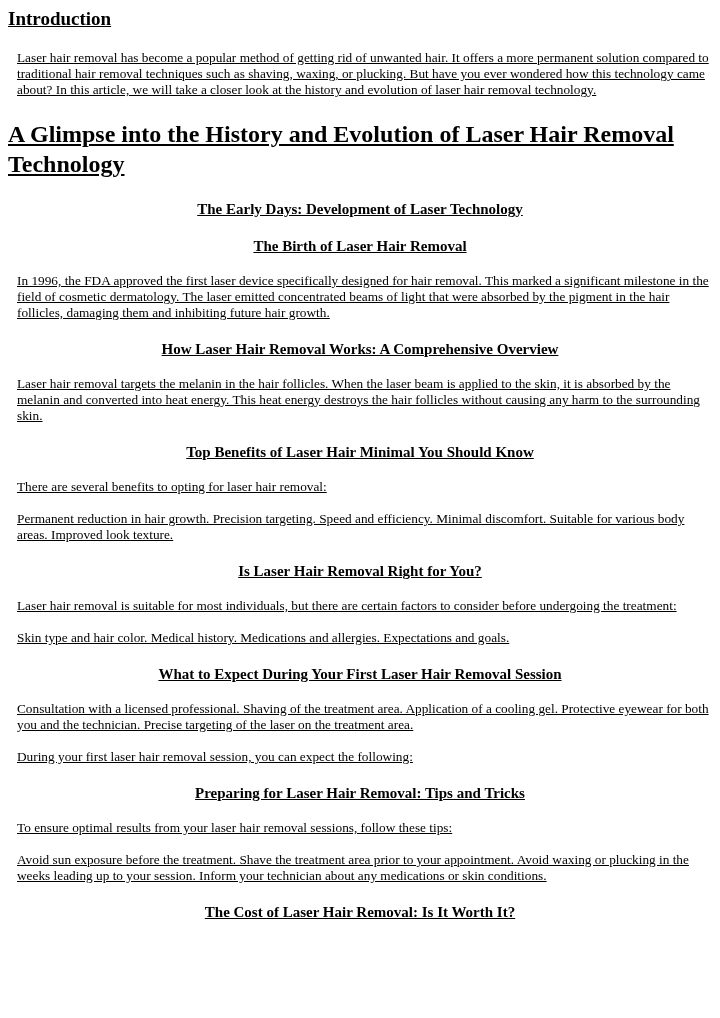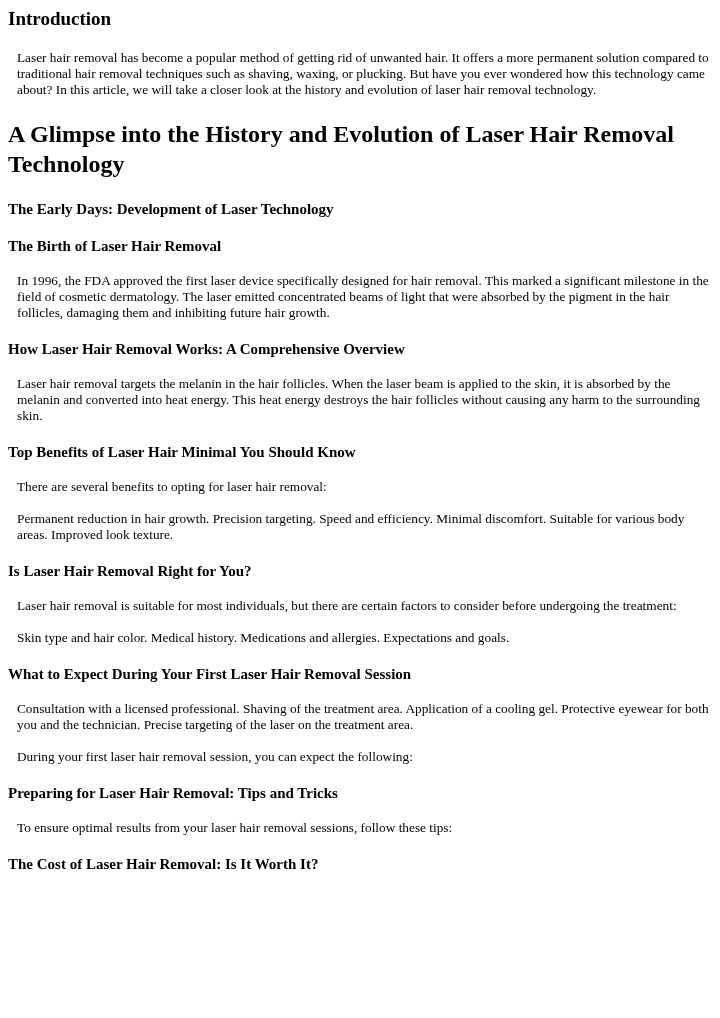--- a/index.html
+++ b/index.html
@@ -12,39 +12,41 @@
     min-height: 1018px;
     font-family: "Liberation Serif", "DejaVu Serif", serif;
     color: #000000;
     -webkit-font-smoothing: antialiased;
   }
   .page {
     box-sizing: border-box;
     width: 720px;
     padding: 8px 8px 0 8px;
     overflow: hidden;
+    text-decoration: underline;
   }
   .h1 {
     font-size: 24px;
     font-weight: bold;
     line-height: 1.25;
     margin: 21px 0 21px 0;
     letter-spacing: 0;
   }
   .h2 {
     font-size: 19px;
     font-weight: bold;
     line-height: 1.2;
     margin: 0 0 19px 0;
   }
   .h3 {
     font-size: 15px;
     font-weight: bold;
     line-height: 1.2;
     margin: 19px 0 18px 0;
+    text-align: center;
   }
   .p {
     font-size: 13.3px;
     line-height: 16px;
     margin: 0 0 16px 9px;
     text-align: left;
   }
   .p:last-child {
     margin-bottom: 0;
   }
@@ -65,14 +67,15 @@
     <div class="p">There are several benefits to opting for laser hair removal:</div>
     <div class="p">Permanent reduction in hair growth. Precision targeting. Speed and efficiency. Minimal discomfort. Suitable for various body areas. Improved look texture.</div>
     <div class="h3">Is Laser Hair Removal Right for You?</div>
     <div class="p">Laser hair removal is suitable for most individuals, but there are certain factors to consider before undergoing the treatment:</div>
     <div class="p">Skin type and hair color. Medical history. Medications and allergies. Expectations and goals.</div>
     <div class="h3">What to Expect During Your First Laser Hair Removal Session</div>
     <div class="p">Consultation with a licensed professional. Shaving of the treatment area. Application of a cooling gel. Protective eyewear for both you and the technician. Precise targeting of the laser on the treatment area.</div>
     <div class="p">During your first laser hair removal session, you can expect the following:</div>
     <div class="h3">Preparing for Laser Hair Removal: Tips and Tricks</div>
     <div class="p">To ensure optimal results from your laser hair removal sessions, follow these tips:</div>
+    <div class="p">Avoid sun exposure before the treatment. Shave the treatment area prior to your appointment. Avoid waxing or plucking in the weeks leading up to your session. Inform your technician about any medications or skin conditions.</div>
     <div class="h3">The Cost of Laser Hair Removal: Is It Worth It?</div>
   </div>
 
 </body></html>

